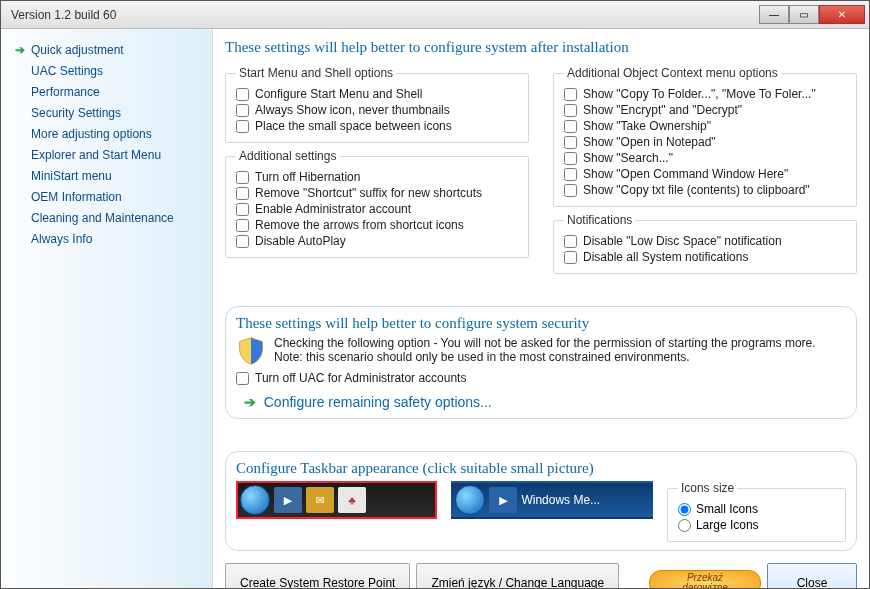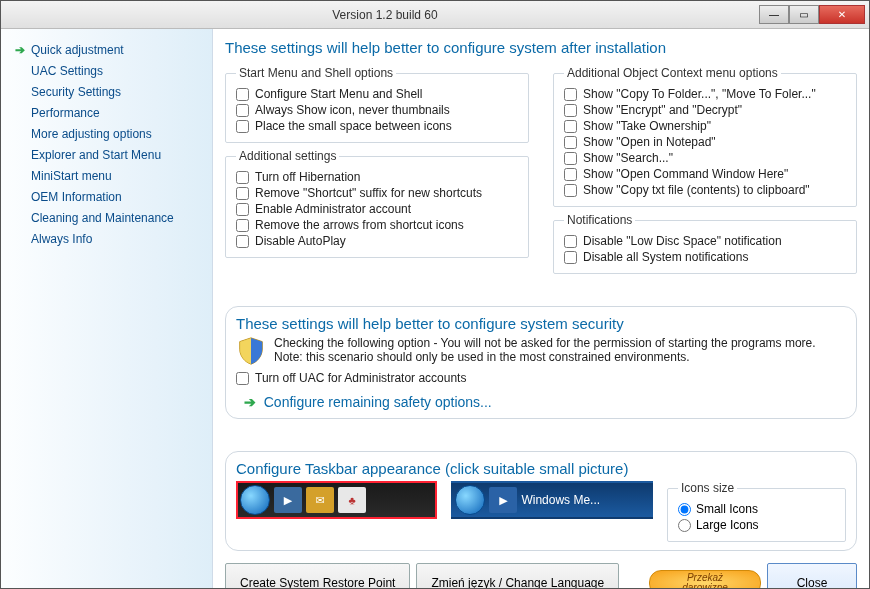--- a/index.html
+++ b/index.html
@@ -1,30 +1,30 @@
 <!DOCTYPE html>
 <html><head>
 <meta charset="utf-8">
 <style>
 * { box-sizing: border-box; margin: 0; padding: 0; }
 body { font-family: "Segoe UI", Tahoma, sans-serif; font-size: 12px; background: #fff; }
 .window { width: 870px; height: 589px; border: 1px solid #555; background: #fff; display: flex; flex-direction: column; }
 .titlebar { height: 28px; background: linear-gradient(to bottom, #f4f4f4, #e0e0e0); border-bottom: 1px solid #bbb; display: flex; align-items: center; padding: 0 4px 0 10px; }
-.titlebar .title { flex: 1; font-size: 12px; color: #333; text-align: center; }
+.titlebar .title { flex: 1; font-size: 12px; color: #333; }
 .winbtns { display: flex; gap: 0; }
 .winbtn { width: 30px; height: 19px; border: 1px solid #888; background: linear-gradient(to bottom,#eee,#ccc); display: flex; align-items: center; justify-content: center; font-size: 10px; cursor: pointer; }
 .winbtn.close { width: 46px; background: linear-gradient(to bottom,#e76b5e,#c9332a); border-color:#a33; color:#fff; }
 .body { flex: 1; display: flex; overflow: hidden; }
 .sidebar { width: 212px; background: linear-gradient(to right,#fcfeff 0%,#eaf4fb 60%,#deeef8 100%); border-right: 1px solid #cfdbe8; padding: 12px 8px 8px 10px; display:flex; flex-direction:column; gap:3px; position:relative; }
 .sidebar-item { display:flex; align-items:center; gap:6px; padding:2px 4px; color:#0a4c8a; cursor:pointer; font-size:12px; }
 .sidebar-item.active { color:#0a4c8a; font-weight:normal; }
 .sidebar-item .arrow { width:10px; color:#2fa84f; font-weight:bold; }
 .sidebar-item:not(.active) .arrow { visibility:hidden; }
 .main { flex:1; padding:10px 12px 8px 12px; overflow:auto; display:flex; flex-direction:column; gap:6px; }
-.heading { color:#0b6aa8; font-family:Liberation Sans, sans-serif; font-size:15px; font-weight:normal; margin-bottom:4px; }
+.heading { color:#0b6aa8; font-family:Liberation Serif, serif; font-size:15px; font-weight:normal; margin-bottom:4px; }
 .row2 { display:flex; gap:24px; }
 .col { flex:1; display:flex; flex-direction:column; gap:6px; }
 fieldset { border:1px solid #d0d8e0; padding:6px 10px 8px 10px; border-radius:2px; }
 legend { font-size:12px; color:#333; padding:0 3px; }
 .chk { display:flex; align-items:center; gap:6px; font-size:12px; color:#222; padding:1px 0; }
 .chk input { margin:0; }
 .secbox { border:1px solid #d0d8e0; padding:8px 10px; border-radius:13px;margin-top:26px; }
 .secnote { display:flex; gap:8px; align-items:flex-start; font-size:12px; color:#222; margin-bottom:4px; }
 .shield { width:30px; height:30px; flex-shrink:0; }
 .linkline { display:flex; align-items:center; gap:8px; color:#0b6aa8; font-family:Verdana,sans-serif; font-size:14px; cursor:pointer; margin-top:8px; margin-left:8px; }
@@ -63,25 +63,25 @@
       <div class="sidebar-item active">
           <span class="arrow">➔</span>
           <span>Quick adjustment</span>
         </div>
       <div class="sidebar-item">
           <span class="arrow">➔</span>
           <span>UAC Settings</span>
         </div>
       <div class="sidebar-item">
           <span class="arrow">➔</span>
+          <span>Performance</span>
+        </div>
+      <div class="sidebar-item">
+          <span class="arrow">➔</span>
           <span>Security Settings</span>
-        </div>
-      <div class="sidebar-item">
-          <span class="arrow">➔</span>
-          <span>Performance</span>
         </div>
       <div class="sidebar-item">
           <span class="arrow">➔</span>
           <span>More adjusting options</span>
         </div>
       <div class="sidebar-item">
           <span class="arrow">➔</span>
           <span>Explorer and Start Menu</span>
         </div>
       <div class="sidebar-item">

